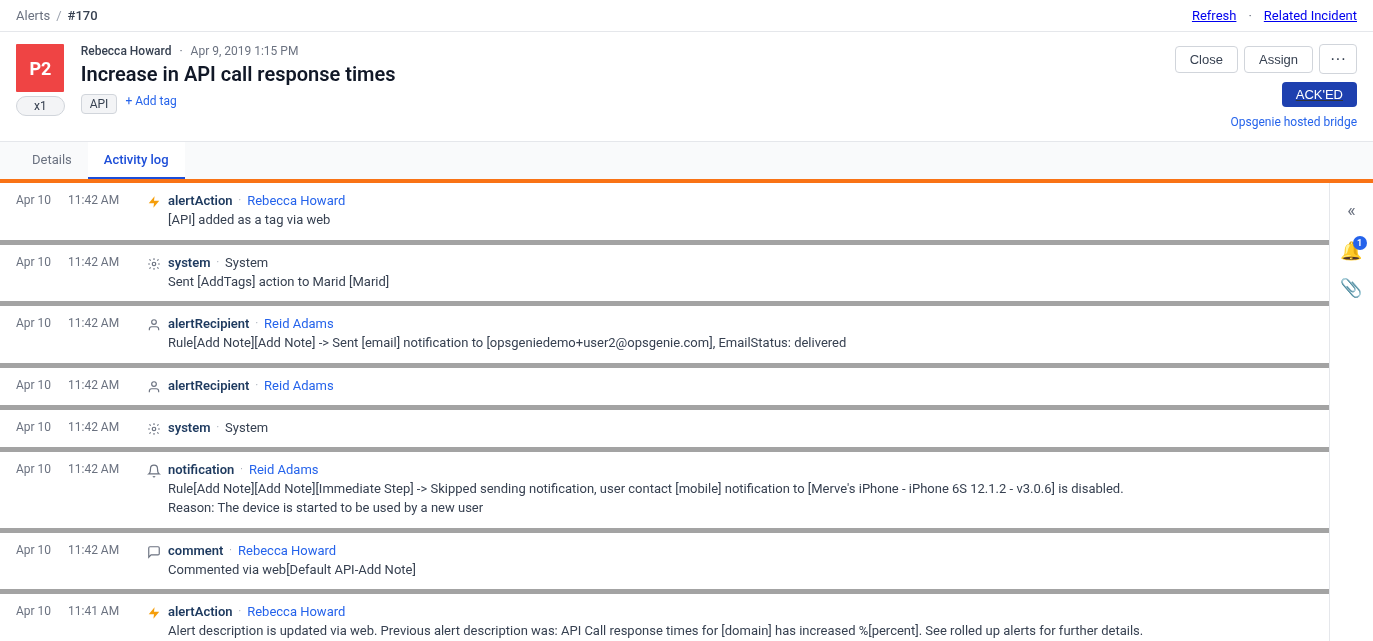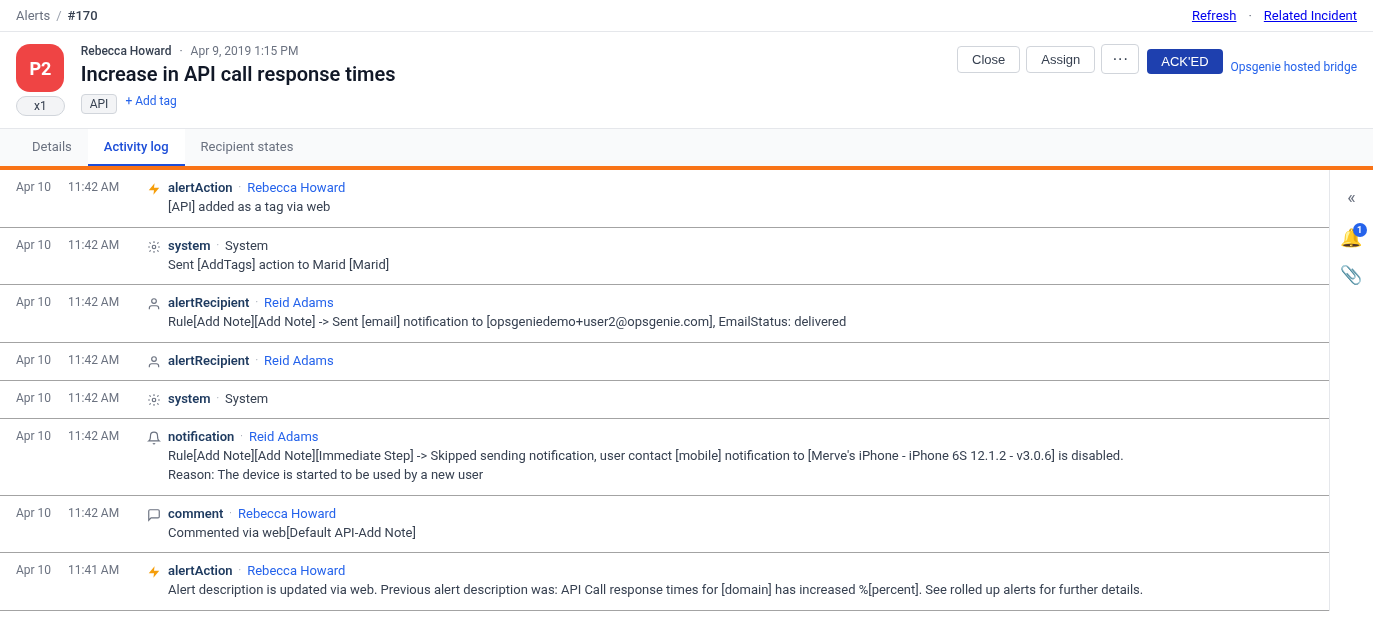--- a/index.html
+++ b/index.html
@@ -8,48 +8,48 @@
     
     .top-bar { display: flex; align-items: center; justify-content: space-between; padding: 8px 16px; border-bottom: 1px solid #e5e7eb; }
     .breadcrumb { display: flex; align-items: center; gap: 6px; font-size: 13px; color: #6b7280; }
     .breadcrumb a { color: #6b7280; text-decoration: none; }
     .breadcrumb-sep { color: #9ca3af; }
     .breadcrumb-id { color: #374151; font-weight: 500; }
     .top-right { display: flex; align-items: center; gap: 12px; font-size: 13px; color: #6b7280; }
 
     
     .alert-header { display: flex; align-items: flex-start; padding: 12px 16px 12px 16px; border-bottom: 1px solid #e5e7eb; gap: 16px; }
-    .priority-badge { background: #ef4444; color: #fff; font-weight: 700; font-size: 18px; width: 48px; height: 48px; display: flex; align-items: center; justify-content: center; border-radius: 14px; flex-shrink: 0; }
+    .priority-badge { background: #ef4444; color: #fff; font-weight: 700; font-size: 18px; width: 48px; height: 48px; display: flex; align-items: center; justify-content: center; border-radius: 1px; flex-shrink: 0; }
     .alert-meta { flex: 1; }
     .alert-meta-top { display: flex; align-items: center; gap: 8px; color: #6b7280; font-size: 12px; margin-bottom: 4px; }
     .alert-author { color: #374151; font-weight: 500; }
     .alert-title { font-size: 20px; font-weight: 600; color: #111827; margin-bottom: 8px; }
     .alert-tags { display: flex; align-items: flex-start; gap: 8px; }
     .tag { background: #f3f4f6; border: 1px solid #d1d5db; border-radius: 4px; padding: 2px 8px; font-size: 12px; color: #374151; }
     .add-tag { color: #2563eb; font-size: 12px; cursor: pointer; text-decoration: none; }
     .count-badge { background: #f3f4f6; border: 1px solid #d1d5db; border-radius: 10px; padding: 2px 17px; font-size: 12px; color: #374151; }
 
-    .alert-actions { display: flex; flex-direction: row; align-items: flex-end; gap: 8px; }
+    .alert-actions { display: flex; flex-direction: column; align-items: flex-end; gap: 8px; }
     .action-btns { display: flex; gap: 6px; align-items: center; }
     .btn { border: 1px solid #d1d5db; background: #fff; border-radius: 4px; padding: 5px 14px; font-size: 13px; cursor: pointer; color: #374151; }
     .btn-more { padding: 5px 10px; font-size: 16px; }
     .btn-acked { background: #1e40af; color: #fff; border: none; border-radius: 4px; padding: 5px 14px; font-size: 13px; cursor: pointer; font-weight: 500; }
     .bridge-link { color: #2563eb; font-size: 12px; text-decoration: none; cursor: pointer; }
 
     
     .tabs { display: flex; gap: 0; padding: 0 16px; border-bottom: 4px solid #f97316; background: #f9fafb; }
     .tab { padding: 10px 16px; font-size: 13px; cursor: pointer; color: #6b7280; border-bottom: 2px solid transparent; }
     .tab.active { color: #1d4ed8; border-bottom: 2px solid #1d4ed8; font-weight: 500; background: #fff; }
 
     
     .activity-container { display: flex; }
     .activity-main { flex: 1; overflow-y: auto; }
     .activity-sidebar { width: 44px; border-left: 1px solid #e5e7eb; display: flex; flex-direction: column; align-items: center; padding: 12px 0; gap: 16px; }
 
-    .log-entry { display: grid; grid-template-columns: 52px 72px 28px 1fr; align-items: start; padding: 10px 16px; border-bottom: 1px solid #a3a3a3; }
+    .log-entry { display: grid; grid-template-columns: 52px 72px 28px 1fr; align-items: start; padding: 10px 16px; border-bottom: 5px solid #a3a3a3; }
     .log-date { font-size: 12px; color: #6b7280; white-space: nowrap; }
     .log-time { font-size: 12px; color: #6b7280; white-space: nowrap; }
     .log-icon { display: flex; align-items: flex-start; padding-top: 2px; justify-content: center; }
     .log-content { }
     .log-type-line { display: flex; align-items: center; gap: 6px; margin-bottom: 2px; }
     .log-type { font-weight: 600; color: #1e3a5f; font-size: 13px; }
     .log-type-sep { color: #9ca3af; font-size: 10px; }
     .log-actor { color: #2563eb; font-size: 13px; }
     .log-message { font-size: 13px; color: #374151; line-height: 1.5; }
 
@@ -107,33 +107,32 @@
       <span class="tag">API</span>
       <a href="#" class="add-tag">+ Add tag</a>
     </div>
   </div>
   <div class="alert-actions">
     <div class="action-btns">
       <button class="btn">Close</button>
       <button class="btn">Assign</button>
       <button class="btn btn-more">···</button>
     </div>
-    <div style="display:flex;">
+    <div style="display:flex;text-decoration:underline;">
       <button class="btn-acked">ACK'ED</button>
     </div>
     <div style="display:flex;justify-content:flex-end;">
       <a href="#" class="bridge-link">Opsgenie hosted bridge</a>
     </div>
   </div>
 </div>
 
 <div class="tabs">
   <div class="tab">Details</div>
   <div class="tab active">Activity log</div>
-  <div class="tab">Recipient states</div>
 </div>
 
 <div class="activity-container">
   <div class="activity-main" id="activity-log">
       <div class="log-entry">
     <span class="log-date">Apr 10</span>
     <span class="log-time">11:42 AM</span>
     <span class="log-icon">
           <svg width="14" height="14" viewBox="0 0 24 24" fill="#f59e0b">
             <path d="M13 2L3 14h9l-1 8 10-12h-9l1-8z"></path>

